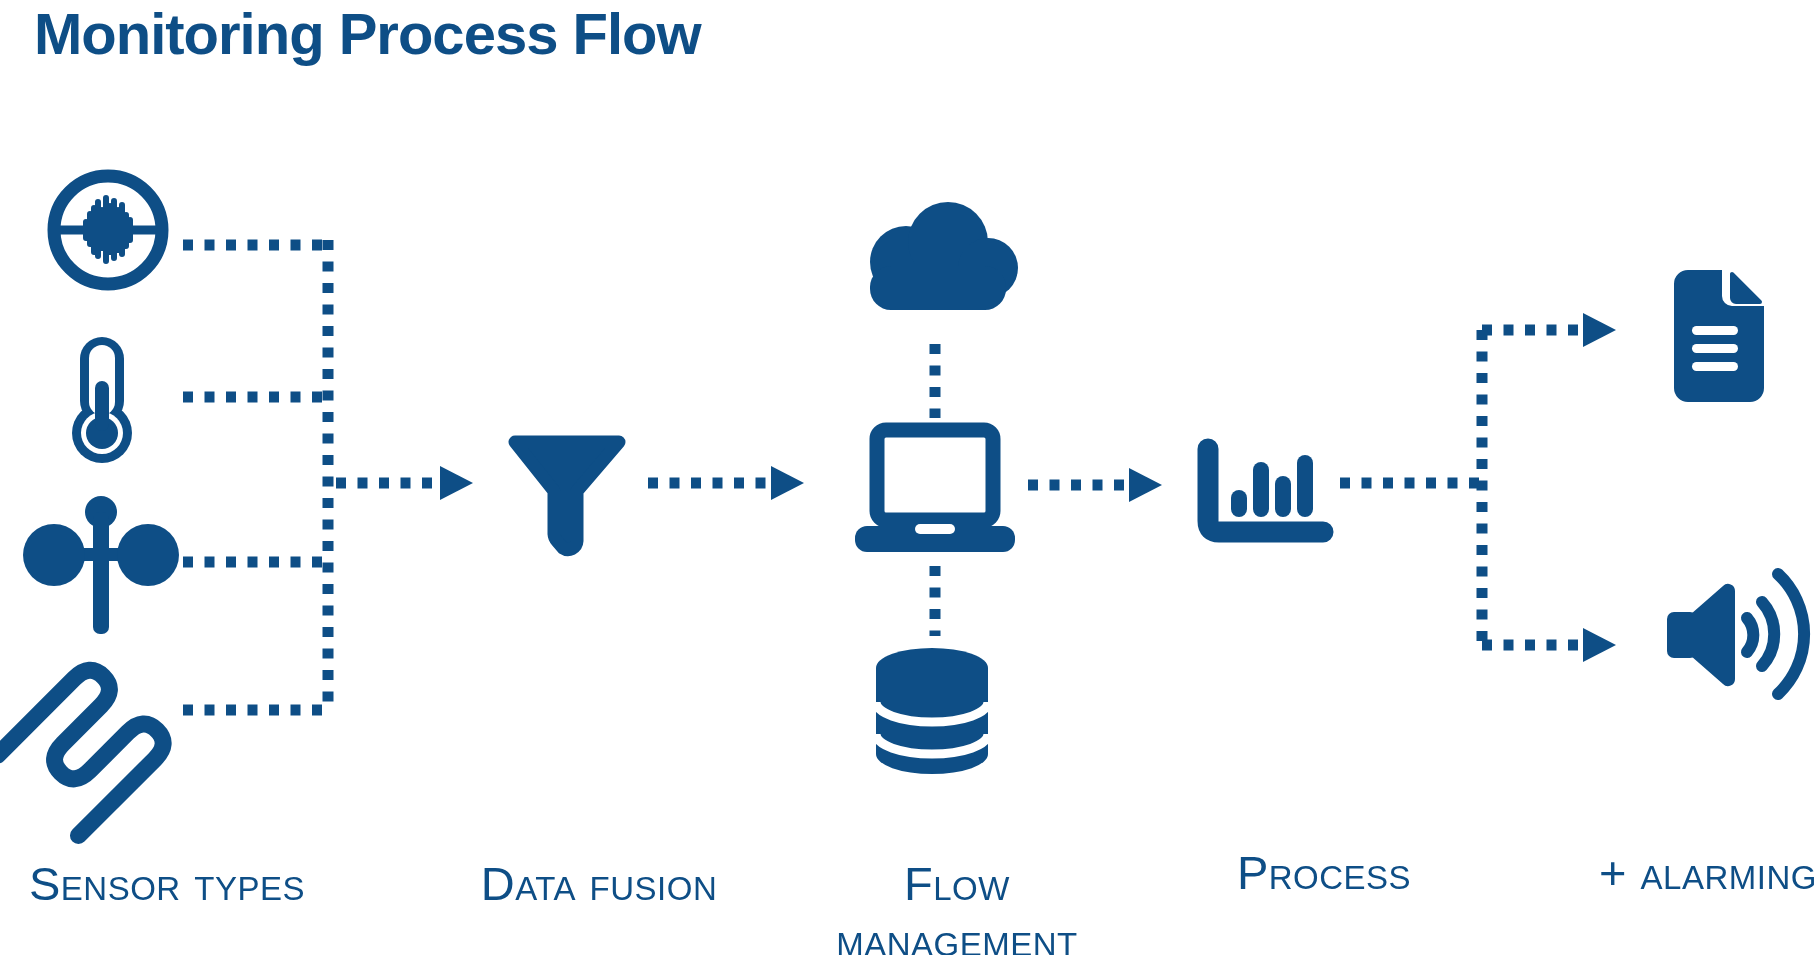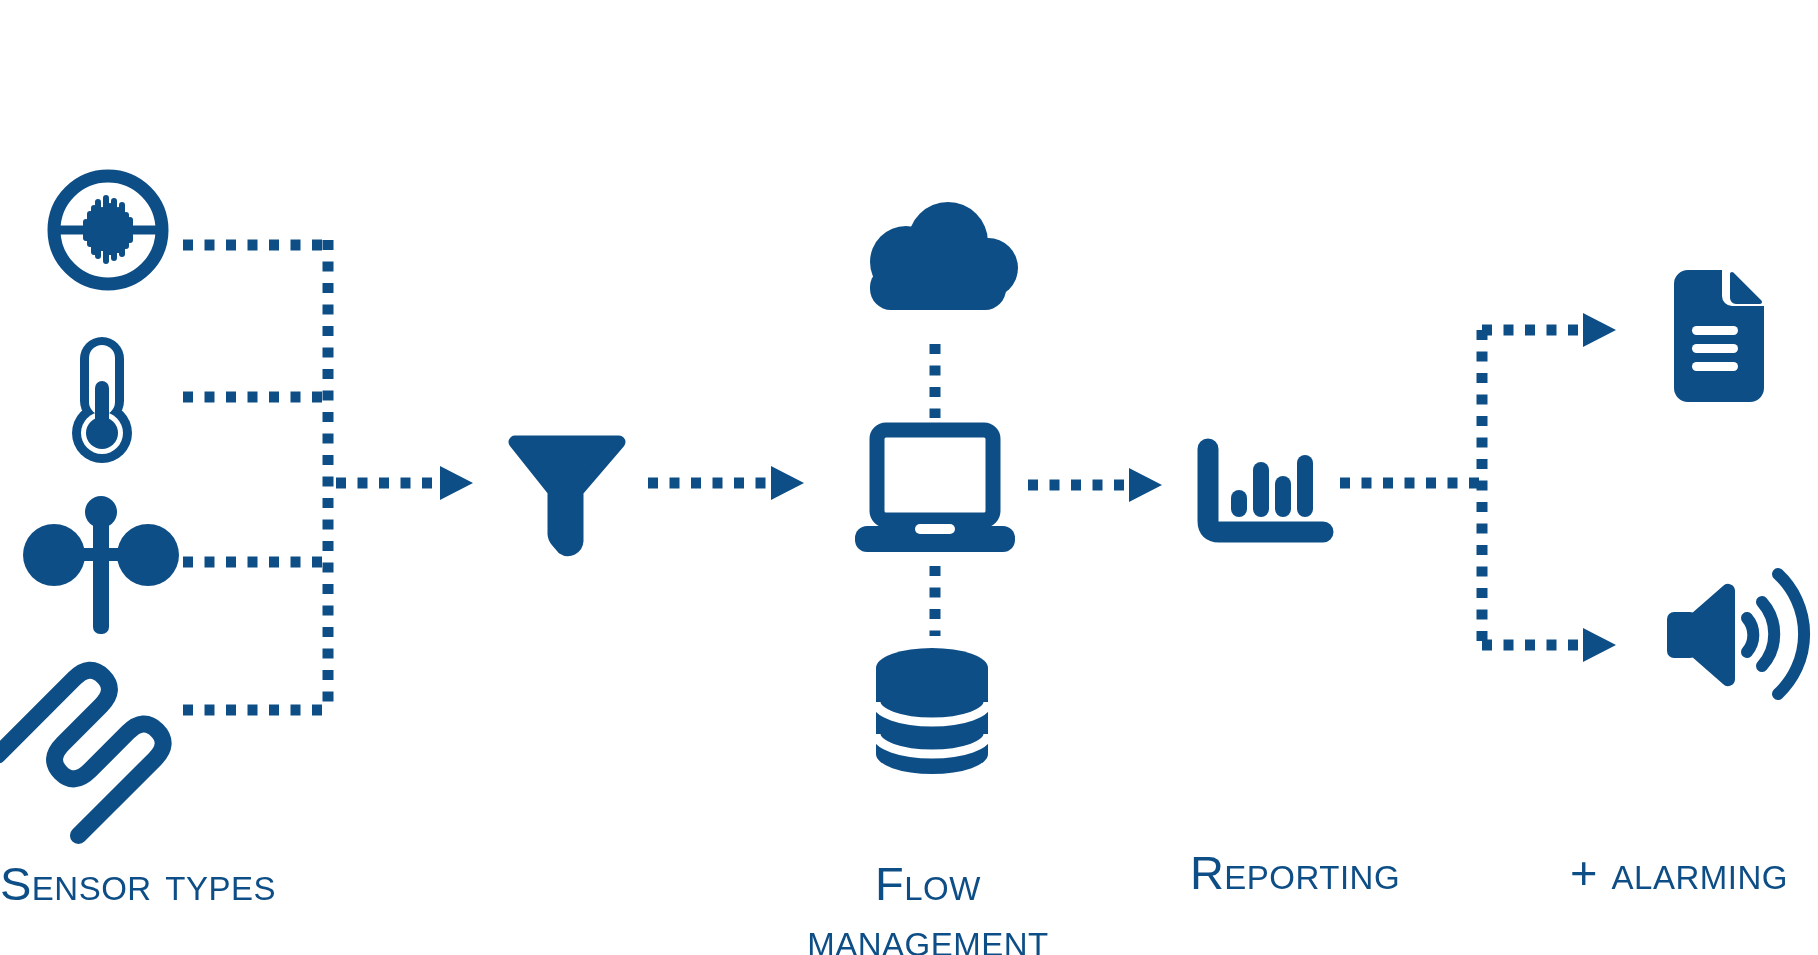--- a/index.html
+++ b/index.html
@@ -13,28 +13,29 @@
     position:absolute; left:34px; top:0px;
     font-size:58px; font-weight:700; letter-spacing:-1px;
     color:var(--accent); white-space:nowrap;
   }
   .icon { position:absolute; }
   .icon svg { display:block; overflow:visible; }
   .overlay { position:absolute; left:0; top:0; }
   .stage-label {
     position:absolute; text-align:center;
     font-variant:small-caps; font-size:47px; line-height:56px;
-    color:var(--accent); letter-spacing:0.5px; white-space:nowrap;
+    color:var(--accent); letter-spacing:0.5px; white-space:nowrap;padding-left:29px;
   }
 </style>
 </head>
 <body>
 
 <div class="canvas">
 
+  <div class="title">Monitoring Process Flow</div>
 
   <svg class="overlay" width="1818" height="955" viewBox="0 0 1818 955">
     <g fill="none" stroke="var(--accent)" stroke-width="11" stroke-dasharray="10 11.5">
       <path d="M183,245 H328"></path>
       <path d="M183,397 H328"></path>
       <path d="M183,562 H328"></path>
       <path d="M183,710 H328"></path>
       <path d="M328,240 V712"></path>
       <path d="M336,483 H440"></path>
       <path d="M648,483 H770"></path>
@@ -157,27 +158,30 @@
         <path d="M97,30 A48,48 0 0 1 97,94"></path>
         <path d="M113,2 A82,82 0 0 1 113,122"></path>
       </g>
     </svg>
   </div>
 
   <div class="stage-label" style="left:0px; top:856px; width:250px;">
     <div>Sensor types</div>
   </div>
 
+  <div class="stage-label" style="left:420px; top:856px; width:300px;">
+    <div>Data fusion</div>
+  </div>
 
   <div class="stage-label" style="left:778px; top:856px; width:300px;">
     <div>Flow</div>
     <div>management</div>
   </div>
 
   <div class="stage-label" style="left:1145px; top:845px; width:300px;">
-    <div>Reporting</div>
+    <div>Process</div>
   </div>
 
   <div class="stage-label" style="left:1540px; top:845px; width:278px;">
     <div>+ alarming</div>
   </div>
 
 </div>
 
 </body></html>

